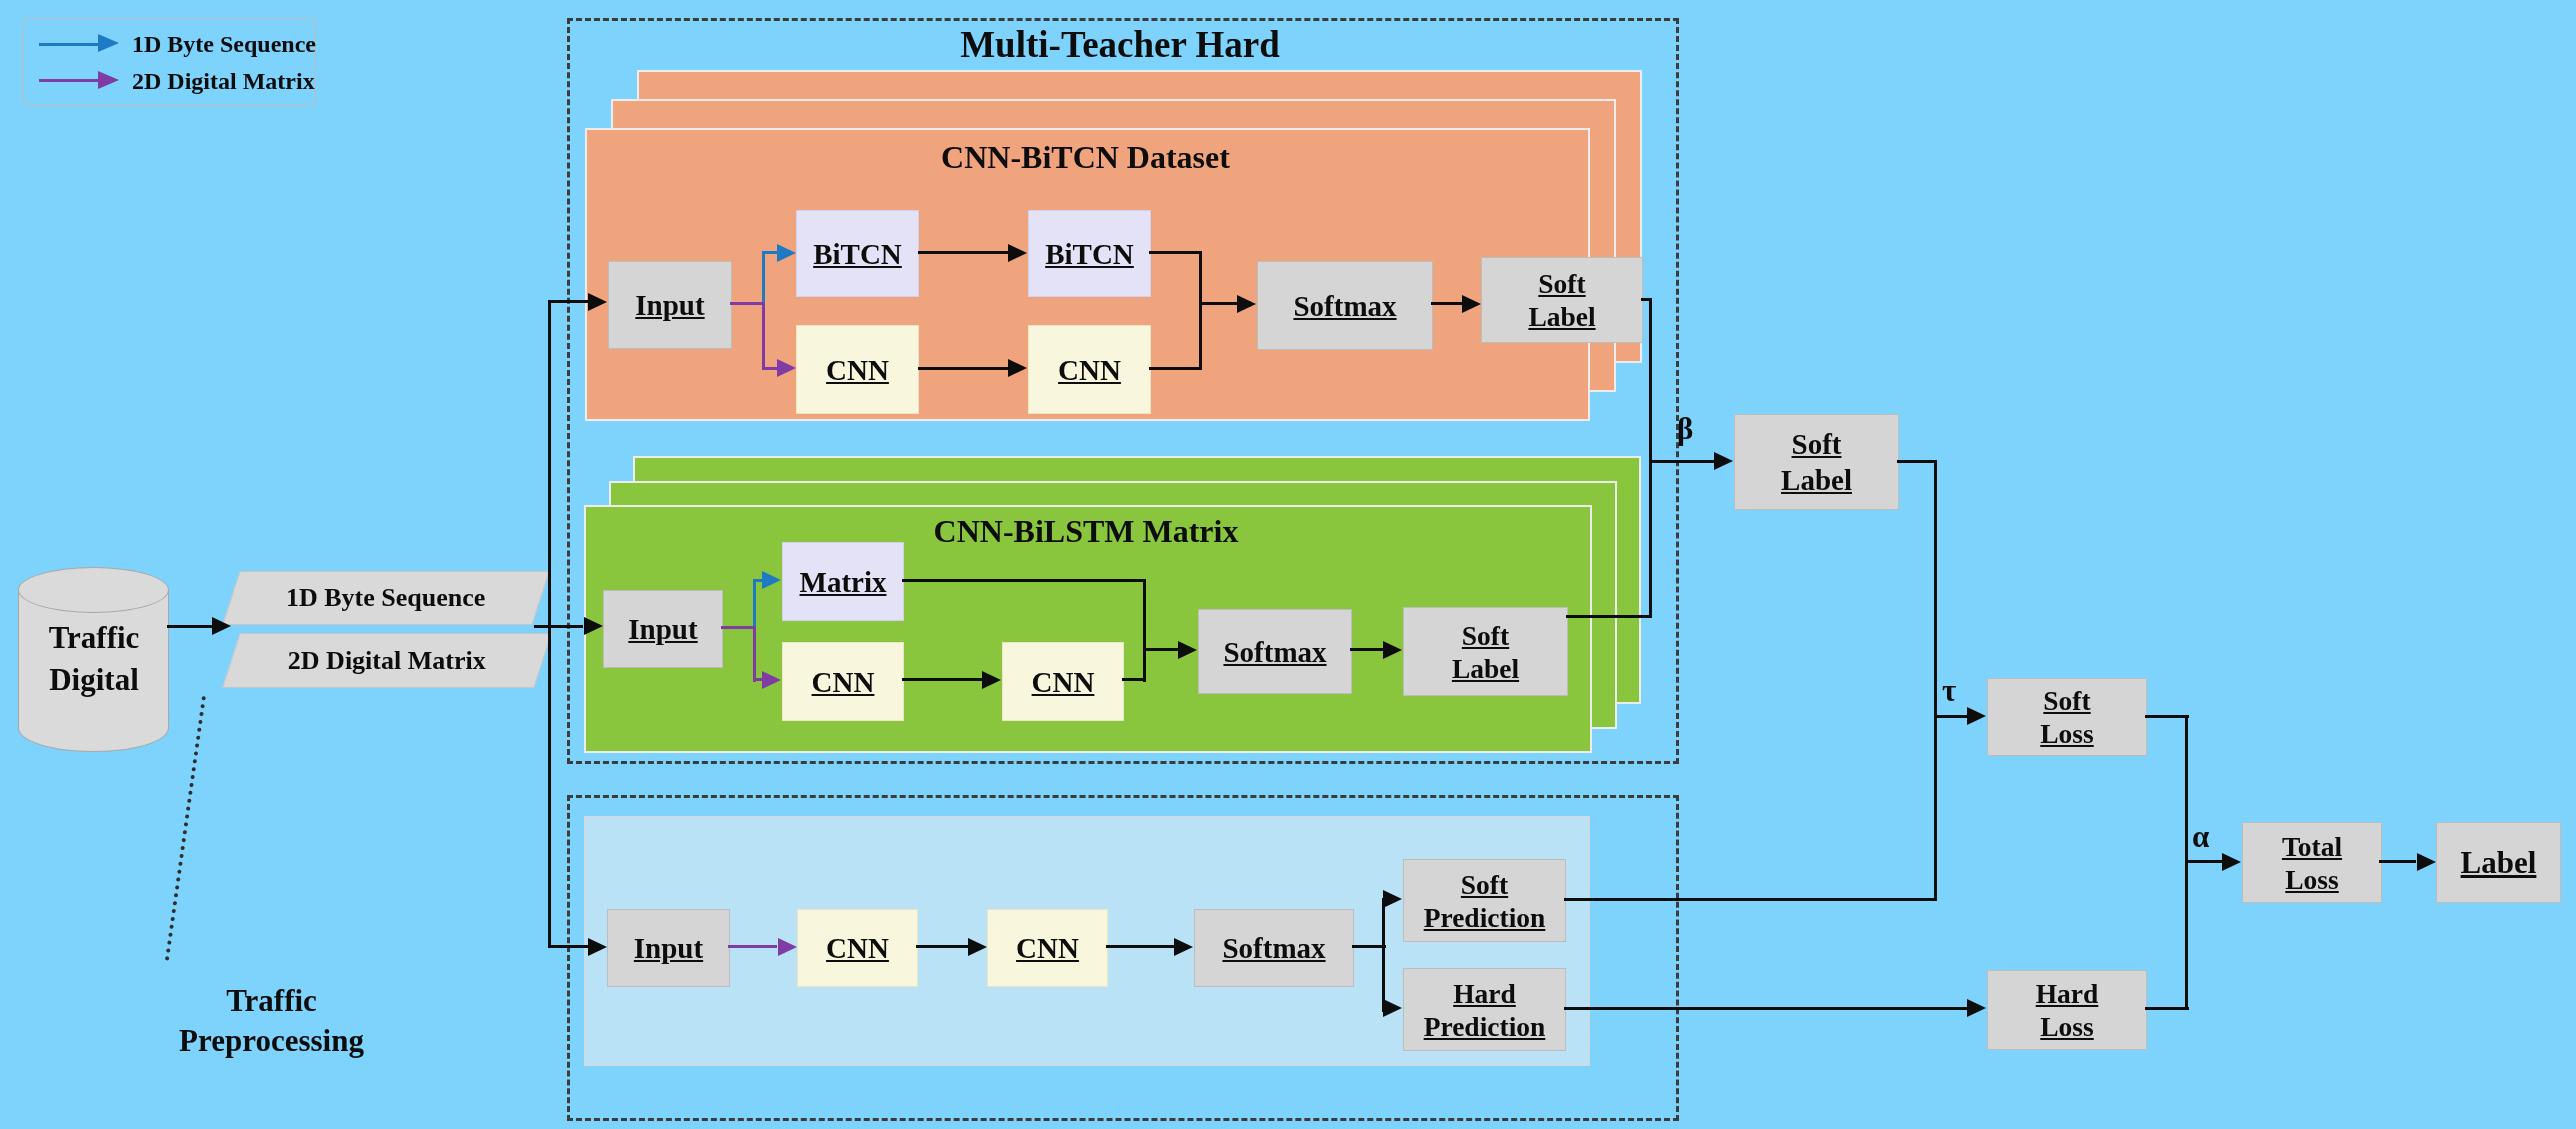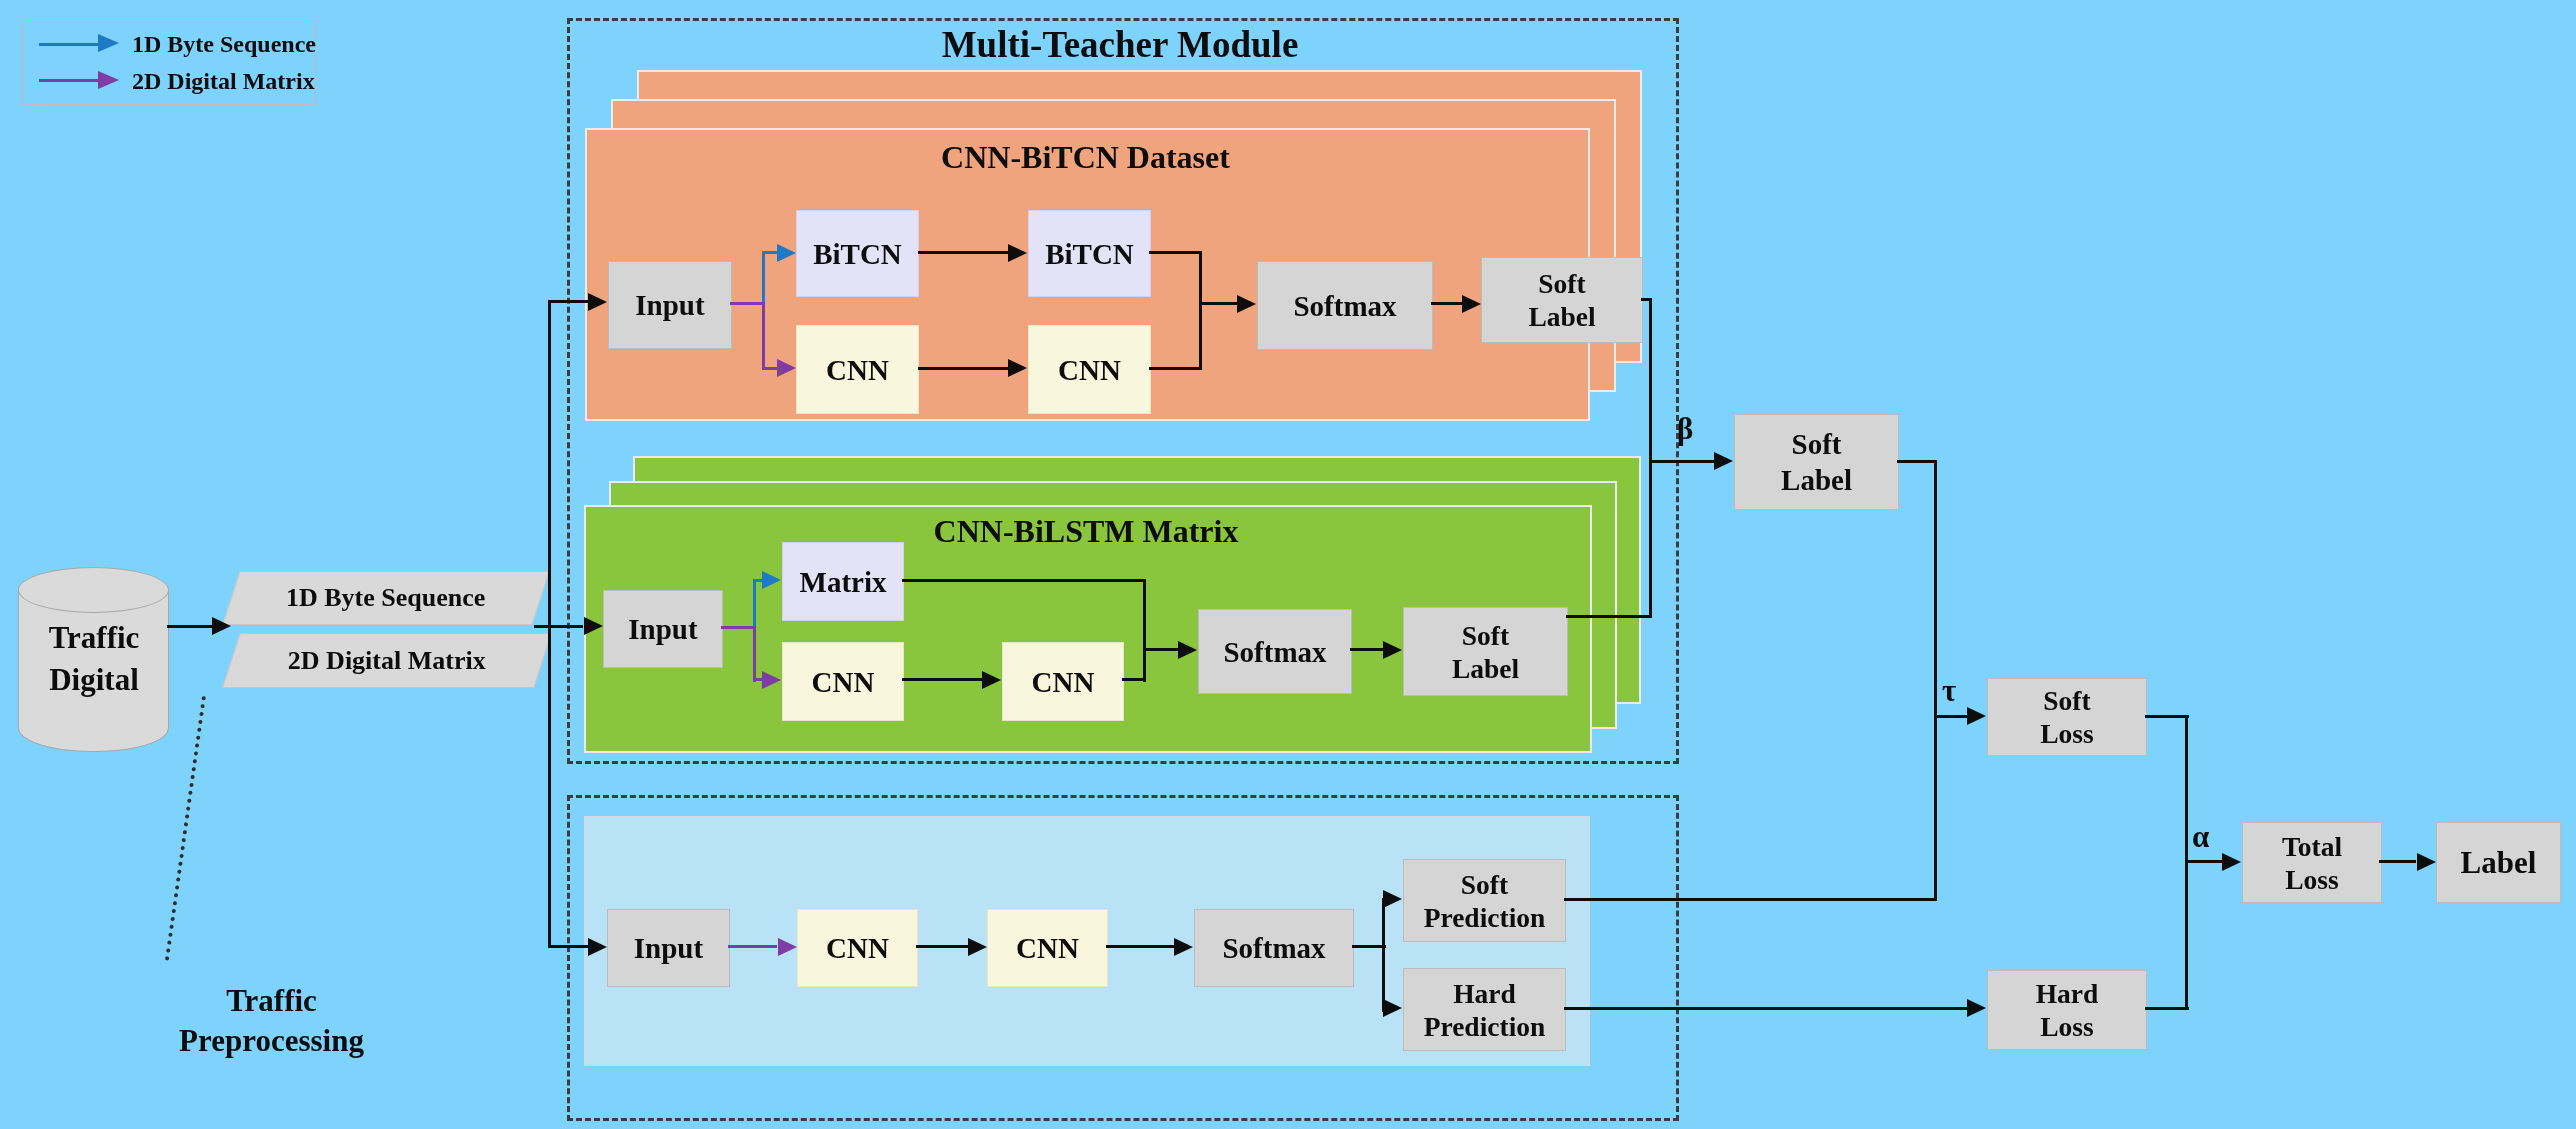--- a/index.html
+++ b/index.html
@@ -9,21 +9,21 @@
   }
   
   .layer{position:absolute;border:2.4px solid #ececec;}
   .layer.orange{background:#F0A47E;}
   .layer.green{background:#8AC53E;}
   .bluepanel{position:absolute;background:#B9E2F6;border:1.6px solid #d8d8d8;}
   
   .dashedbox{position:absolute;border:3.2px dashed #3c3c3c;background:transparent;}
   
   .box{position:absolute;display:flex;flex-direction:column;align-items:center;justify-content:center;
-       text-align:center;font-weight:bold;z-index:4;}
+       text-align:center;font-weight:bold;z-index:4;text-decoration:underline;}
   .gray{background:#D5D5D5;border:1.6px solid #bcbcbc;}
   .lav{background:#E4E2F6;border:1.6px solid #d3d0ee;}
   .cream{background:#F8F6DD;border:1.6px solid #e9e6c4;}
   .f34{font-size:27.5px;line-height:33px;}
   .f36{font-size:29px;line-height:36px;}
   .f38{font-size:31px;line-height:37px;}
   
   .title{position:absolute;text-align:center;z-index:5;}
   
   .hline{position:absolute;height:3.2px;background:#0d0d0d;z-index:6;}
@@ -82,21 +82,21 @@
     <span style="transform:skewX(18deg);">2D Digital Matrix</span>
   </div>
 
   <div class="dotline"></div>
   <div class="title" style="left:146px;top:981px;width:251px;font-size:31px;line-height:40px;">
     <div>Traffic</div>
     <div>Preprocessing</div>
   </div>
 
   <div class="dashedbox" style="left:567px;top:18px;width:1106px;height:740px;"></div>
-  <div class="title" style="left:648px;top:23px;width:944px;font-size:37px;">Multi-Teacher Module</div>
+  <div class="title" style="left:648px;top:23px;width:944px;font-size:37px;">Multi-Teacher Hard</div>
 
   <div class="dashedbox" style="left:567px;top:795px;width:1106px;height:320px;"></div>
 
   <div class="layer orange" style="left:637px;top:70px;width:1001px;height:289px;"></div>
   <div class="layer orange" style="left:611px;top:99px;width:1001px;height:289px;"></div>
   <div class="layer orange" style="left:585px;top:128px;width:1001px;height:289px;"></div>
   <div class="title" style="left:666px;top:139px;width:839px;font-size:32px;">CNN-BiTCN Dataset</div>
 
   <div class="box gray f36" style="left:608px;top:261px;width:122px;height:86px;">
     <div>Input</div>

